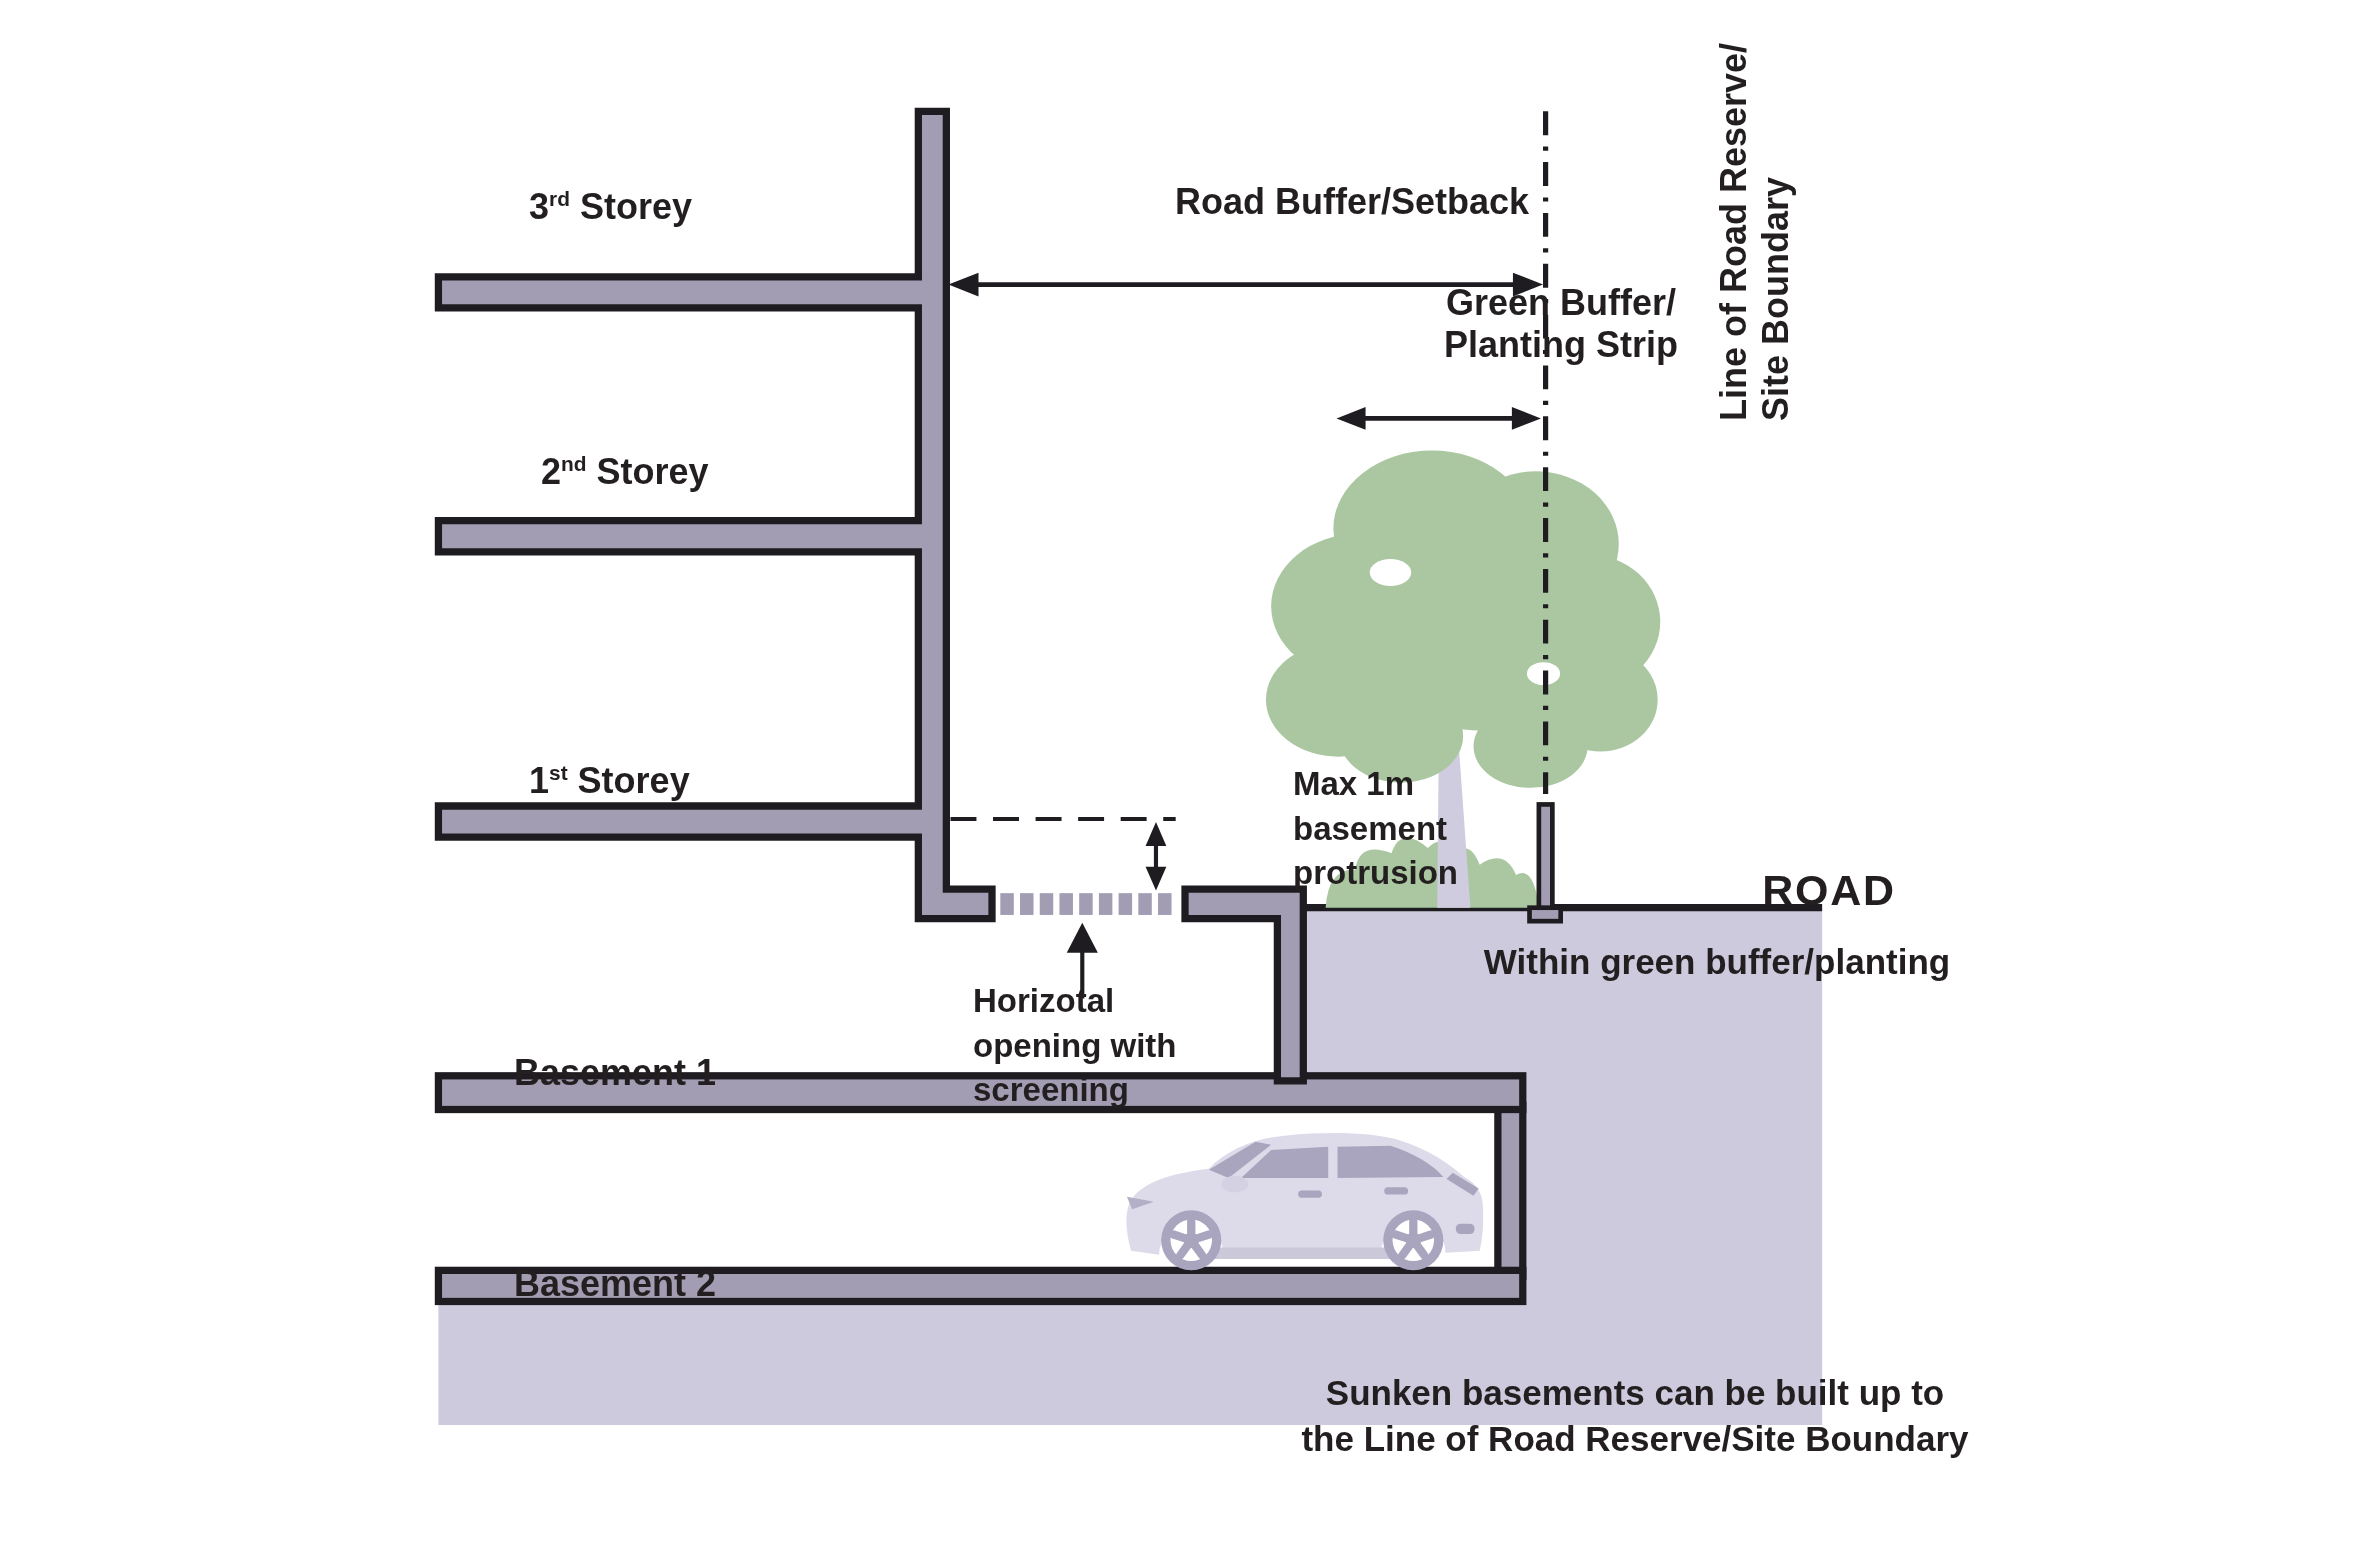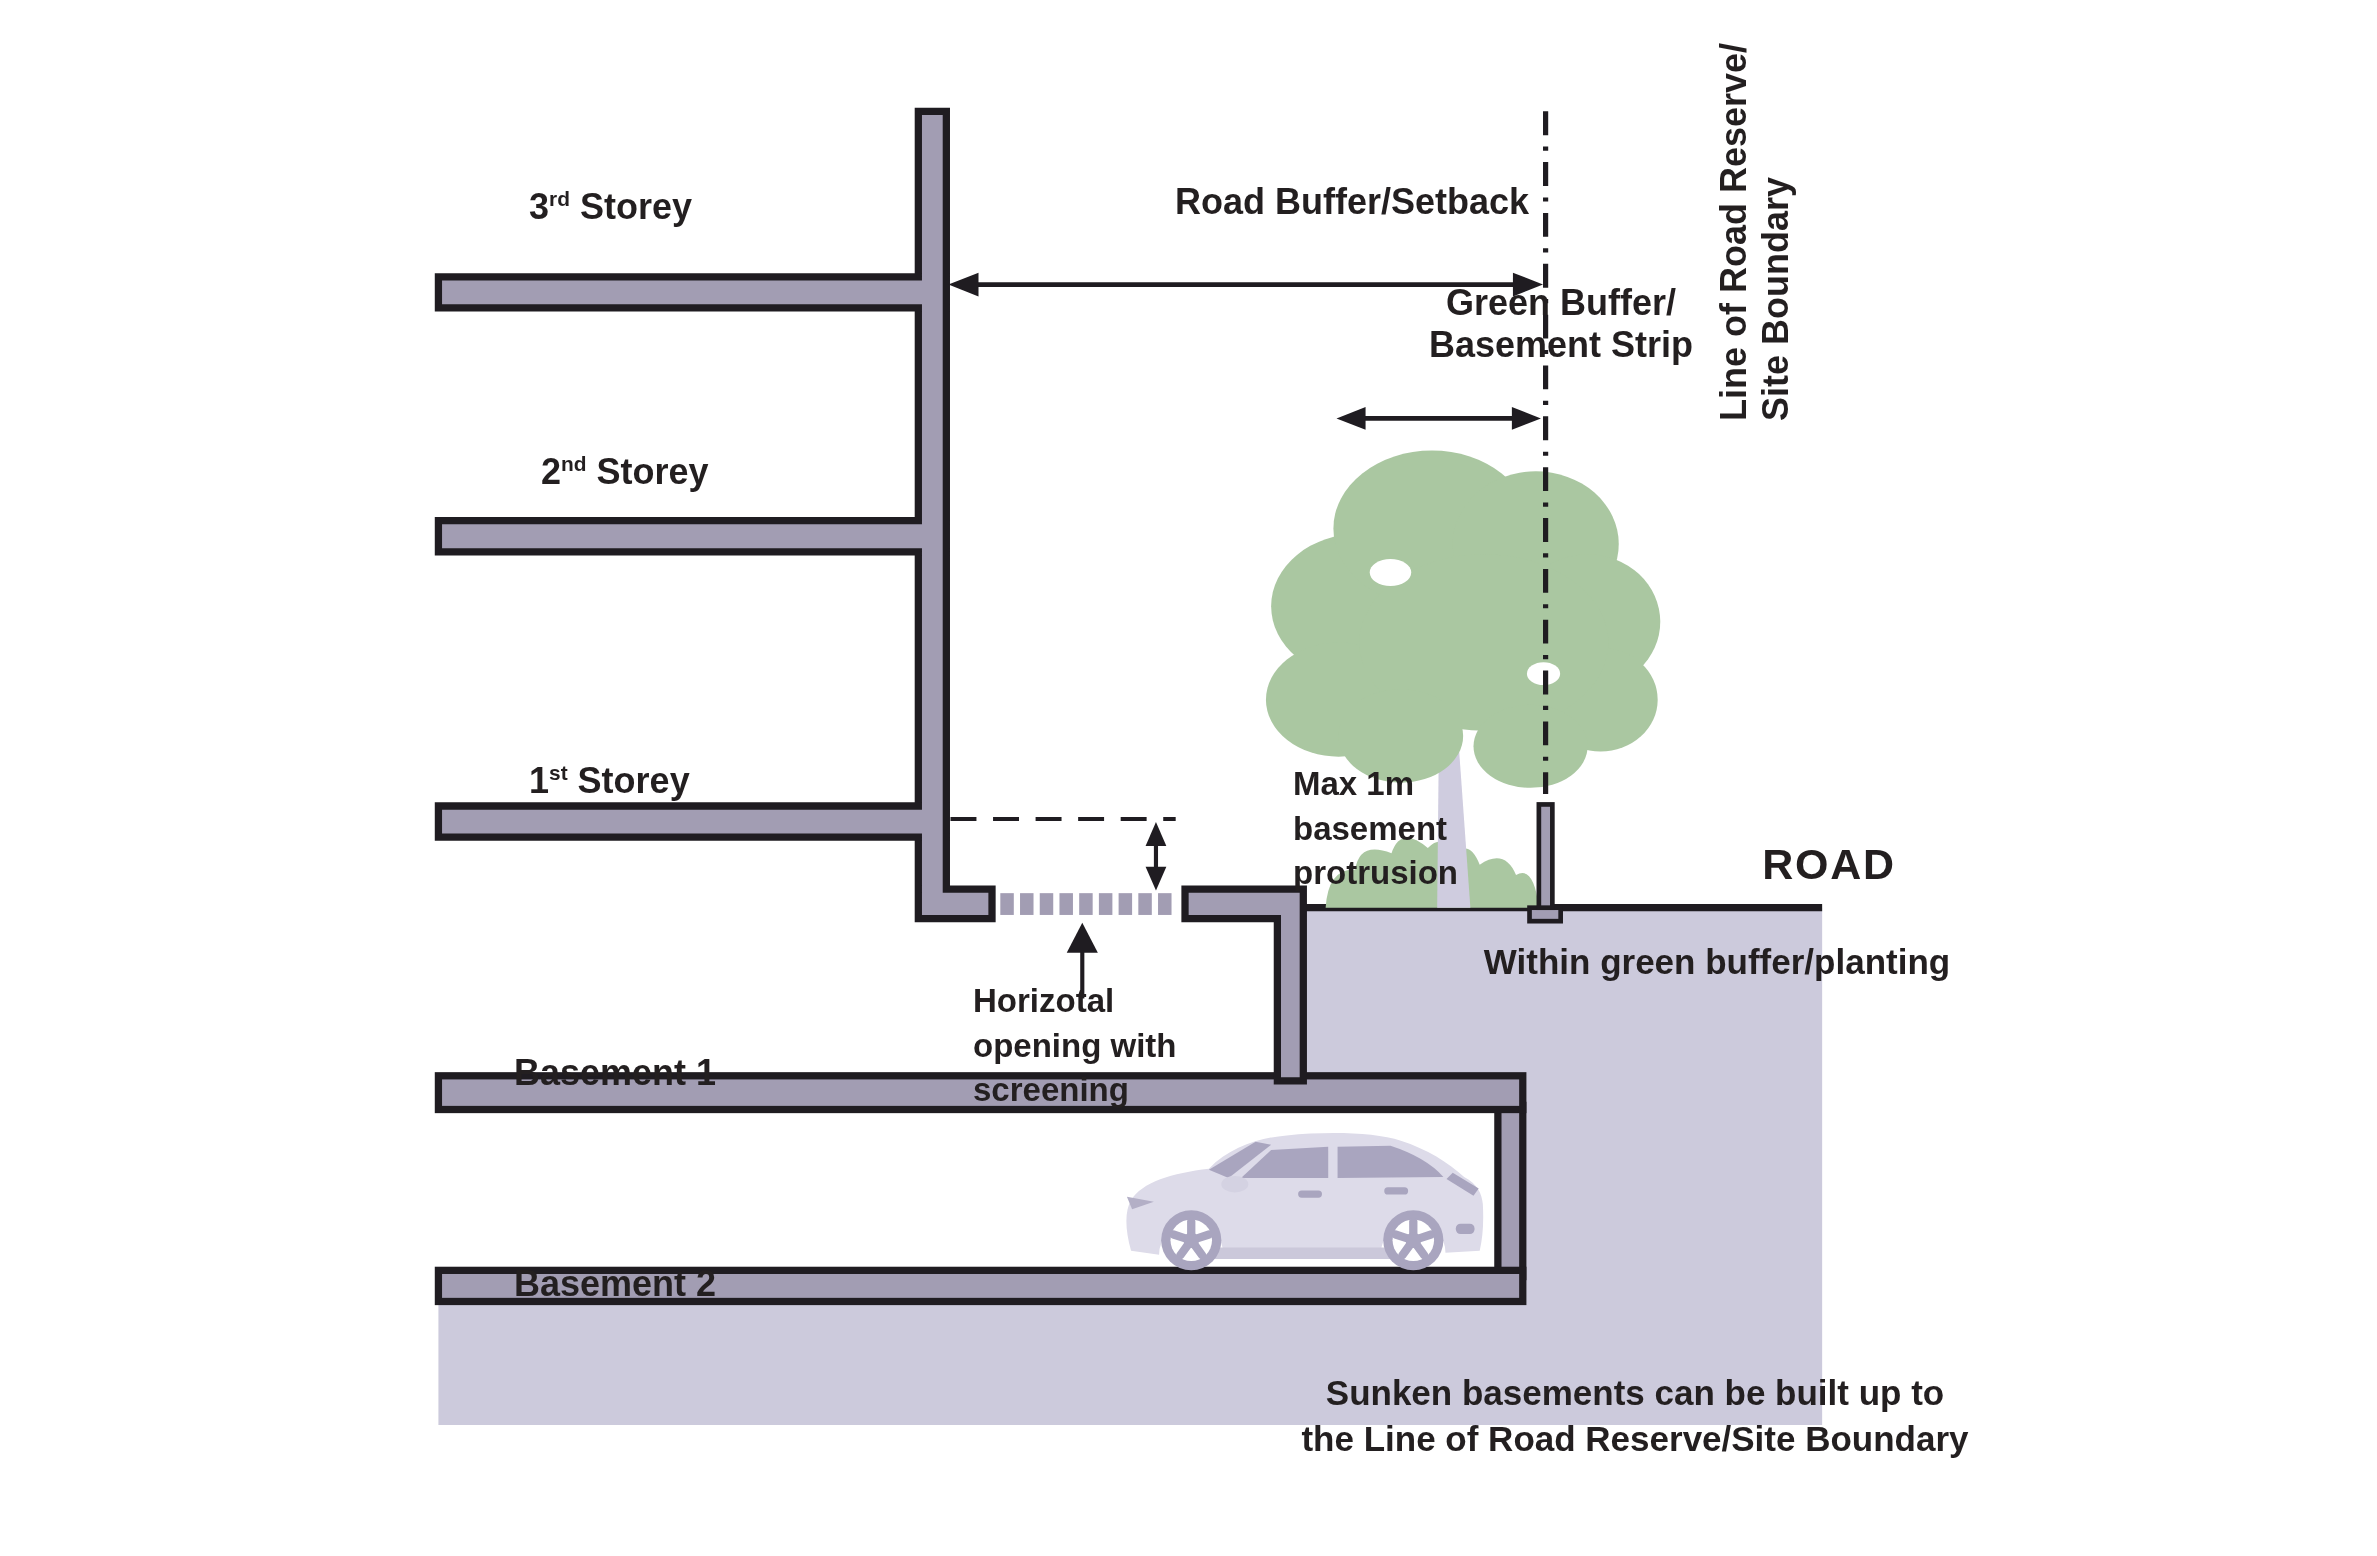--- a/index.html
+++ b/index.html
@@ -183,41 +183,41 @@
     <span>Storey</span>
   </div>
 
   <div class="lbl basement" style="left:514px;top:1052px;">Basement 1</div>
   <div class="lbl basement" style="left:514px;top:1263px;">Basement 2</div>
 
   <div class="lbl dim center" style="left:1352px;top:181px;">Road Buffer/Setback</div>
 
   <div class="lbl dim center" style="left:1561px;top:282px;">
     <div>Green Buffer/</div>
-    <div>Basement Strip</div>
+    <div>Planting Strip</div>
   </div>
 
   <div class="lbl rot" style="left:1713px;top:421px;">
     <div>Line of Road Reserve/</div>
     <div>Site Boundary</div>
   </div>
 
   <div class="lbl small" style="left:1285px;top:762px;margin-left:8px;">
     <div>Max 1m</div>
     <div>basement</div>
     <div>protrusion</div>
   </div>
 
   <div class="lbl small" style="left:973px;top:979px;">
     <div>Horizotal</div>
     <div>opening with</div>
     <div>screening</div>
   </div>
 
-  <div class="lbl road center" style="left:1829px;top:840px;">ROAD</div>
+  <div class="lbl road center" style="left:1829px;top:866px;">ROAD</div>
 
   <div class="lbl note center" style="left:1717px;top:939px;">
     <div>Within green buffer/planting</div>
   </div>
 
   <div class="lbl note center" style="left:1635px;top:1370px;">
     <div>Sunken basements can be built up to</div>
     <div>the Line of Road Reserve/Site Boundary</div>
   </div>
 

